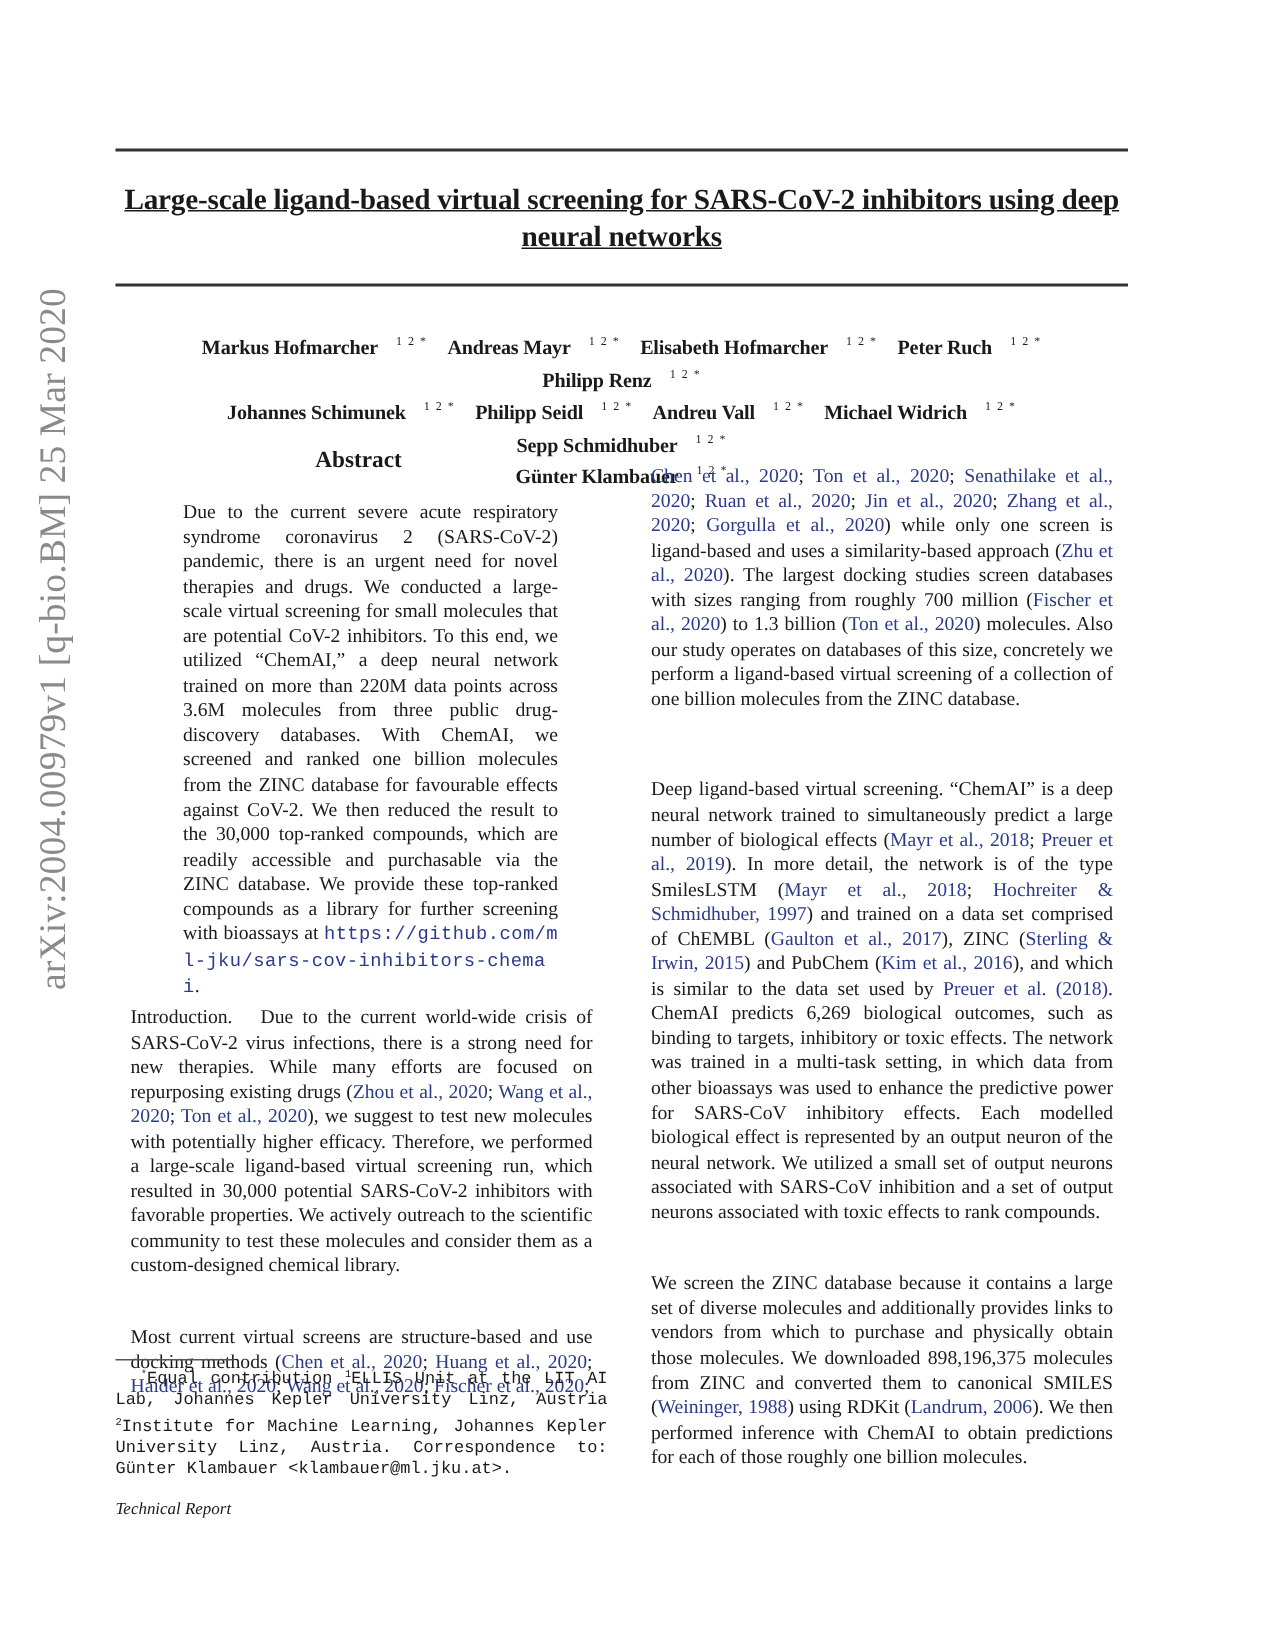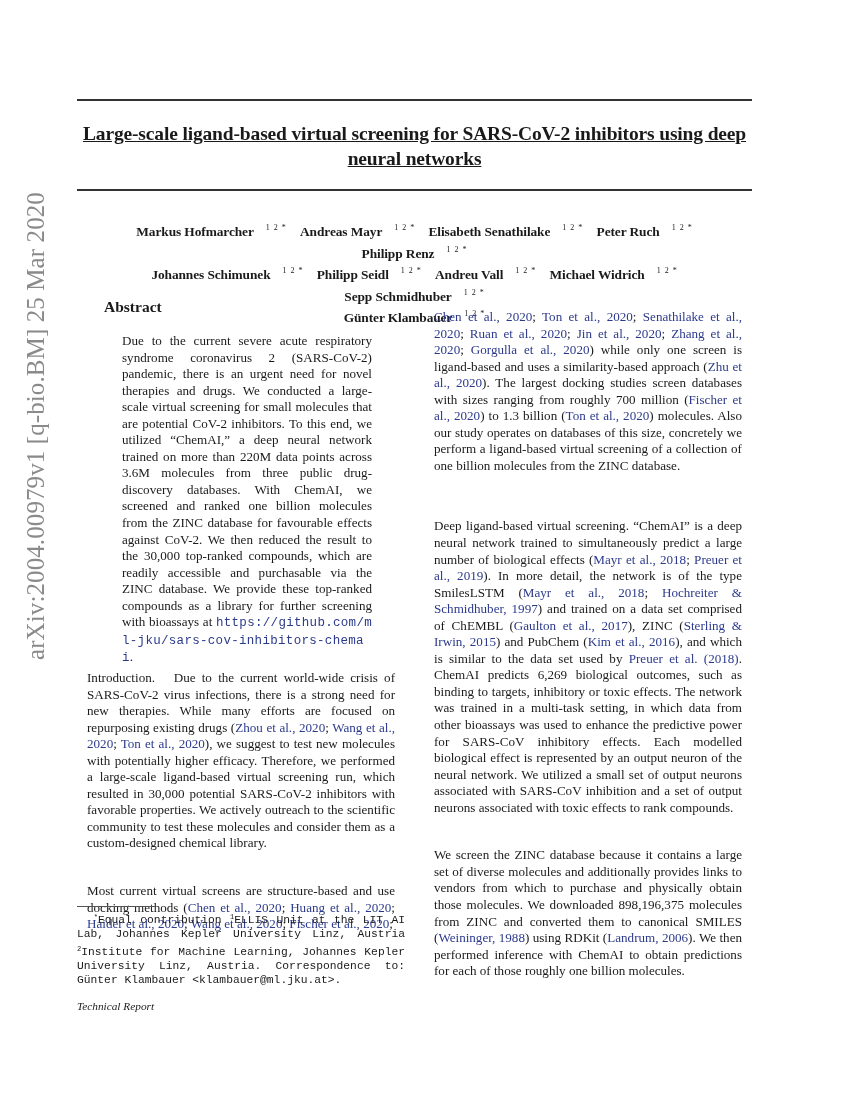--- a/index.html
+++ b/index.html
@@ -30,21 +30,21 @@
     position: absolute; left: 22px; top: 660px;
     transform-origin: left top; transform: rotate(-90deg);
     font-size: 25px; color: #8a8a8a; white-space: nowrap; letter-spacing: 0.1px;
     width: 400px;
   }
 
   .col { position: absolute; font-size: 13.1px; line-height: 16.55px; text-align: justify; }
   .col p { margin: 10px; }
   .abstract-head {
     position: absolute; left: 104px; width: 270px; top: 298px;
-    text-align: left; font-weight: bold; font-size: 15.5px;
+    text-align: center; font-weight: bold; font-size: 15.5px;
   }
   #abstract { left: 112px; width: 270px; top: 323px; }
   #intro-col { left: 77px; width: 328px; top: 660px; }
   #right-col { left: 424px; width: 328px; top: 299px; }
 
   .cite { color: #2c3a8c; }
   .mono { font-family: "Liberation Mono", "DejaVu Sans Mono", monospace; color: #2c3a8c; font-size: 12.5px; letter-spacing: 0.3px; }
   .para-head { font-weight: normal; }
   .gap-lg { height: 24px; }
 
@@ -64,21 +64,21 @@
 
 <div class="arxiv-id">arXiv:2004.00979v1  [q-bio.BM]  25 Mar 2020</div>
 
 <div class="rule" id="rule-top"></div>
 <div class="title">Large-scale ligand-based virtual screening for SARS-CoV-2 inhibitors using deep neural networks</div>
 <div class="rule" id="rule-bottom"></div>
 
 <div class="authors">
   <span class="author"><span>Markus Hofmarcher</span><sup>1 2 *</sup></span>
   <span class="author"><span>Andreas Mayr</span><sup>1 2 *</sup></span>
-  <span class="author"><span>Elisabeth Senathilake</span><sup>1 2 *</sup></span>
+  <span class="author"><span>Elisabeth Hofmarcher</span><sup>1 2 *</sup></span>
   <span class="author"><span>Peter Ruch</span><sup>1 2 *</sup></span>
   <span class="author"><span>Philipp Renz</span><sup>1 2 *</sup></span><br>
   <span class="author"><span>Johannes Schimunek</span><sup>1 2 *</sup></span>
   <span class="author"><span>Philipp Seidl</span><sup>1 2 *</sup></span>
   <span class="author"><span>Andreu Vall</span><sup>1 2 *</sup></span>
   <span class="author"><span>Michael Widrich</span><sup>1 2 *</sup></span>
   <span class="author"><span>Sepp Schmidhuber</span><sup>1 2 *</sup></span><br>
   <span class="author"><span>Günter Klambauer</span><sup>1 2 *</sup></span>
 </div>
 

